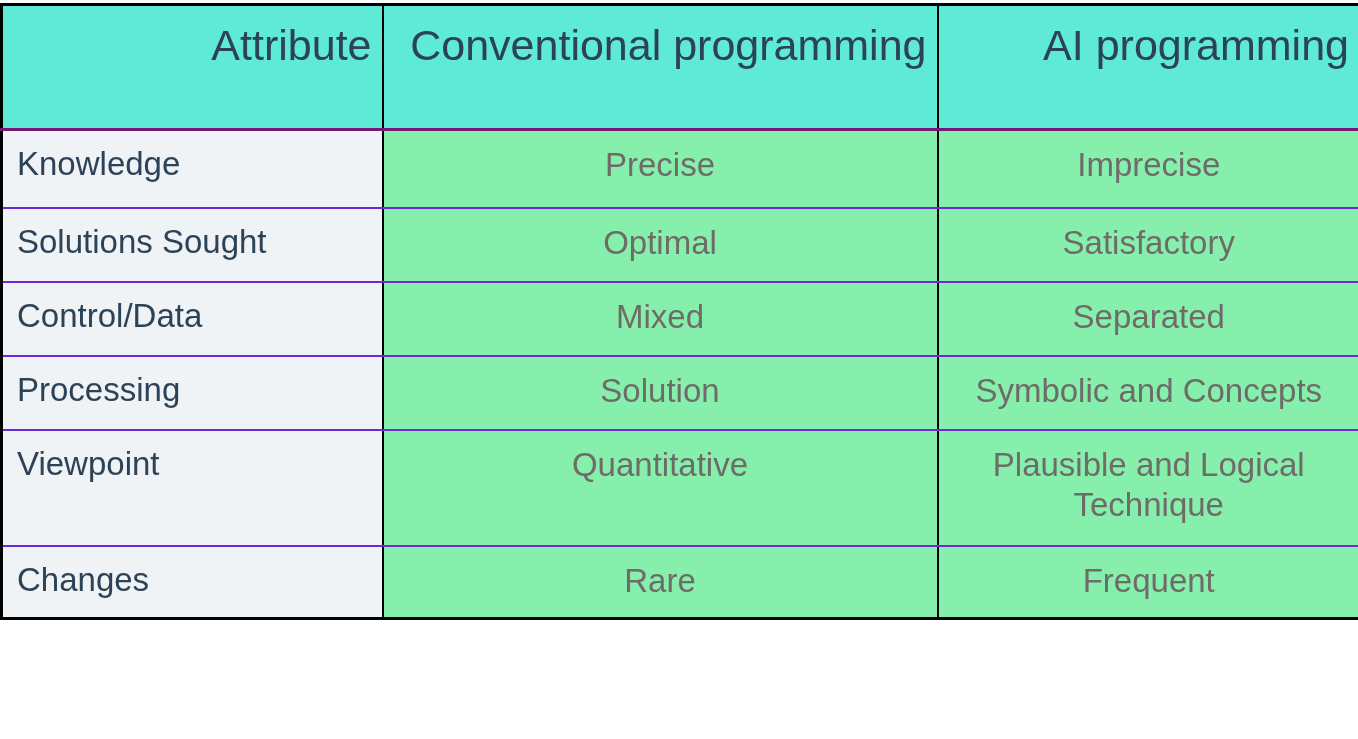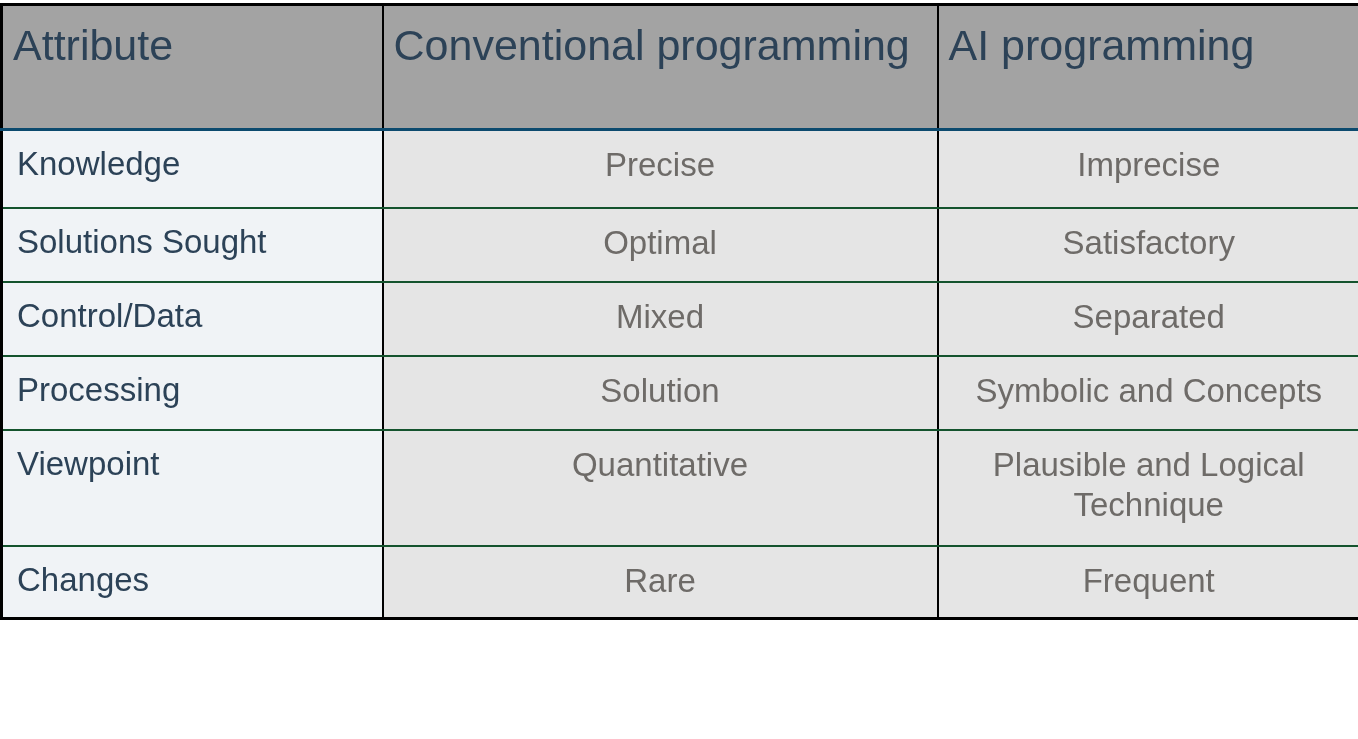--- a/index.html
+++ b/index.html
@@ -30,56 +30,56 @@
     border-left: 3px solid #000000;
     border-right: 1px solid #000000;
   }
 
   table.comparison-table col.c1 { width: 381px; }
   table.comparison-table col.c2 { width: 555px; }
   table.comparison-table col.c3 { width: 422px; }
 
   
   thead th {
-    background: #a3a3a3;
+    background: #5eead4;
     color: #2C4257;
     font-weight: normal;
     font-size: 43px;
     line-height: 1.08;
-    text-align: left;
+    text-align: right;
     vertical-align: top;
     padding: 16px 10px 0 10px;
     height: 125px;
     box-sizing: border-box;
     border-right: 2px solid #000000;
-    border-bottom: 3px solid #0c4a6e;
+    border-bottom: 3px solid #701a75;
   }
   thead th:last-child { border-right: none; }
 
   
   tbody td {
     border-right: 2px solid #000000;
-    border-bottom: 2px solid #14532d;
+    border-bottom: 2px solid #6d28d9;
     vertical-align: top;
     box-sizing: border-box;
   }
   tbody td:last-child { border-right: none; }
   tbody tr:last-child td { border-bottom: none; }
 
   td.attr-cell {
     background: #F0F3F6;
     color: #2C4257;
     font-size: 33px;
     line-height: 1.23;
     text-align: left;
     padding: 13px 12px 10px 14px;
   }
 
   td.val-cell {
-    background: #e5e5e5;
+    background: #86efac;
     color: #6E6B68;
     font-size: 33px;
     line-height: 1.23;
     text-align: center;
     padding: 14px 10px 10px 10px;
   }
 
   
   tr.r-knowledge  td { height: 78px; }
   tr.r-solutions  td { height: 74px; }

